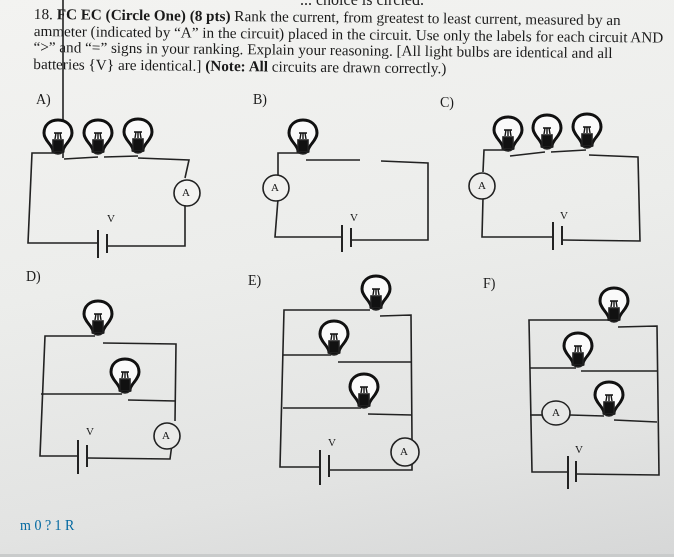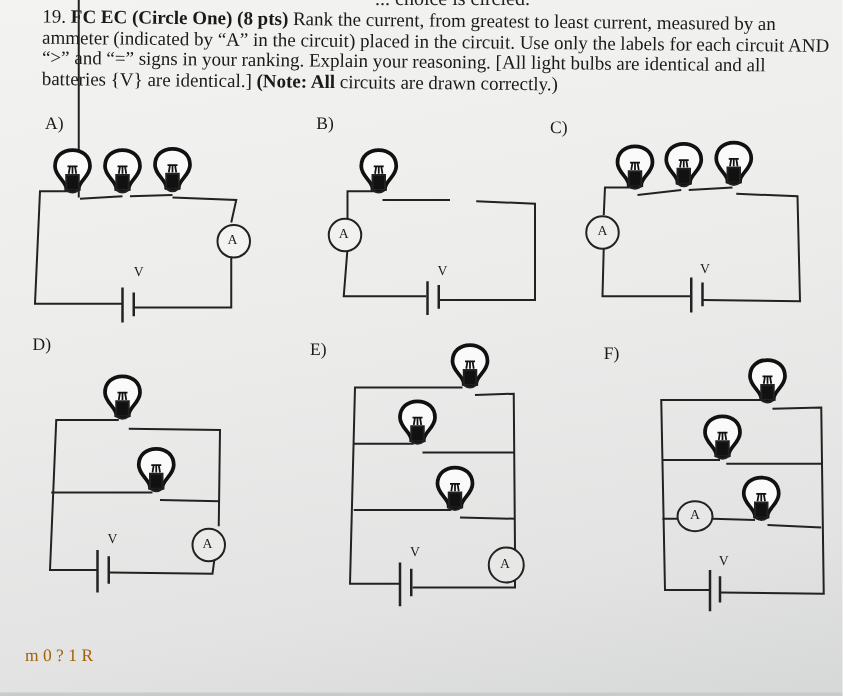--- a/index.html
+++ b/index.html
@@ -16,33 +16,33 @@
       position: absolute; left: 34px; top: 6px; width: 630px;
       font-size: 15.2px; line-height: 16.5px; transform: rotate(0.6deg);
       transform-origin: left top;
     }
     .question b { font-weight: bold; }
     .label {
       position: absolute; font-size: 14px; color: #1a1a1a;
     }
     svg.circuits { position: absolute; left: 0; top: 0; }
     .faint {
-      position: absolute; color: #a16207; font-size: 14px; white-space: nowrap;
+      position: absolute; color: #0369a1; font-size: 14px; white-space: nowrap;
     }
     .bottom-bar {
       position: absolute; left: 0; bottom: 0; width: 674px; height: 3px; background: #c9cbcb;
     }
   </style>
 </head>
 <body>
 
 <div class="cut-line">... choice is circled.</div>
 
 <div class="question">
-  <span>19.</span>
+  <span>18.</span>
   <b>FC  EC (Circle One) (8 pts)</b>
   <span>Rank the current, from greatest to least current,  measured by an ammeter (indicated by “A” in the circuit) placed in the circuit.  Use only the labels for each circuit AND “&gt;” and “=” signs in your ranking. Explain your reasoning.  [All light bulbs are identical and all batteries {V} are identical.]</span>
   <b>(Note:  All</b>
   <span>circuits are drawn correctly.)</span>
 </div>
 
 <div class="label" style="left:36px;top:92px;">A)</div>
 <div class="label" style="left:253px;top:92px;">B)</div>
 <div class="label" style="left:440px;top:95px;">C)</div>
 <div class="label" style="left:26px;top:269px;">D)</div>

